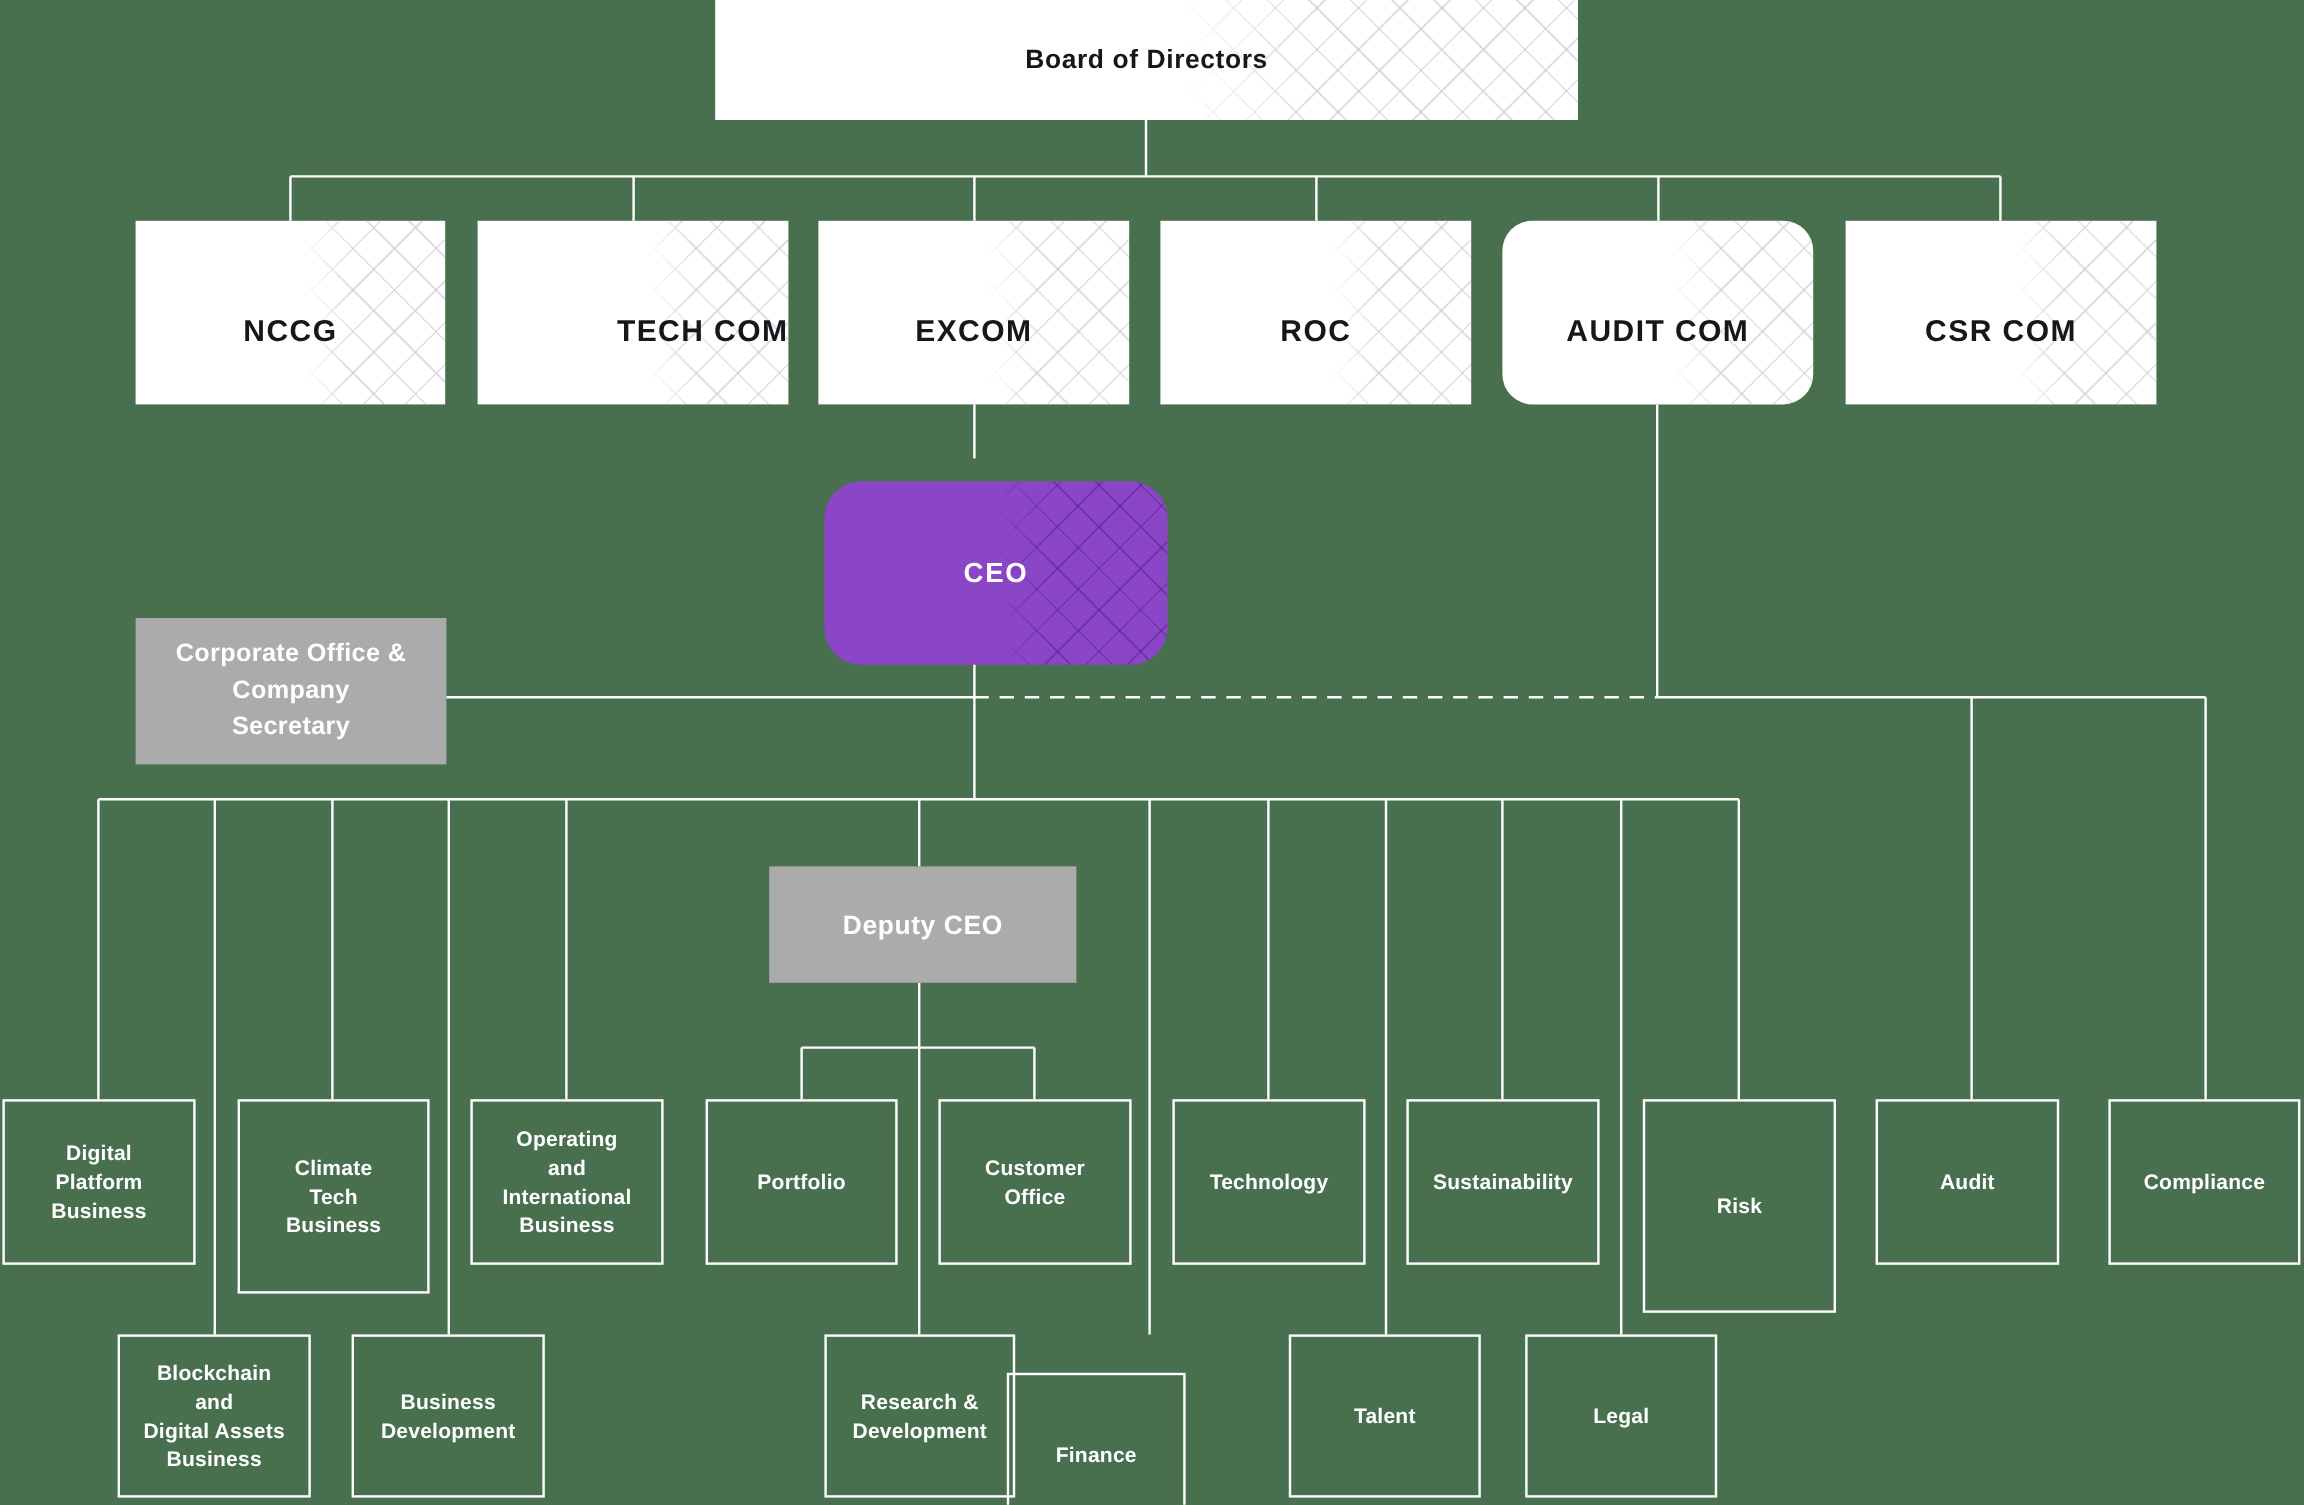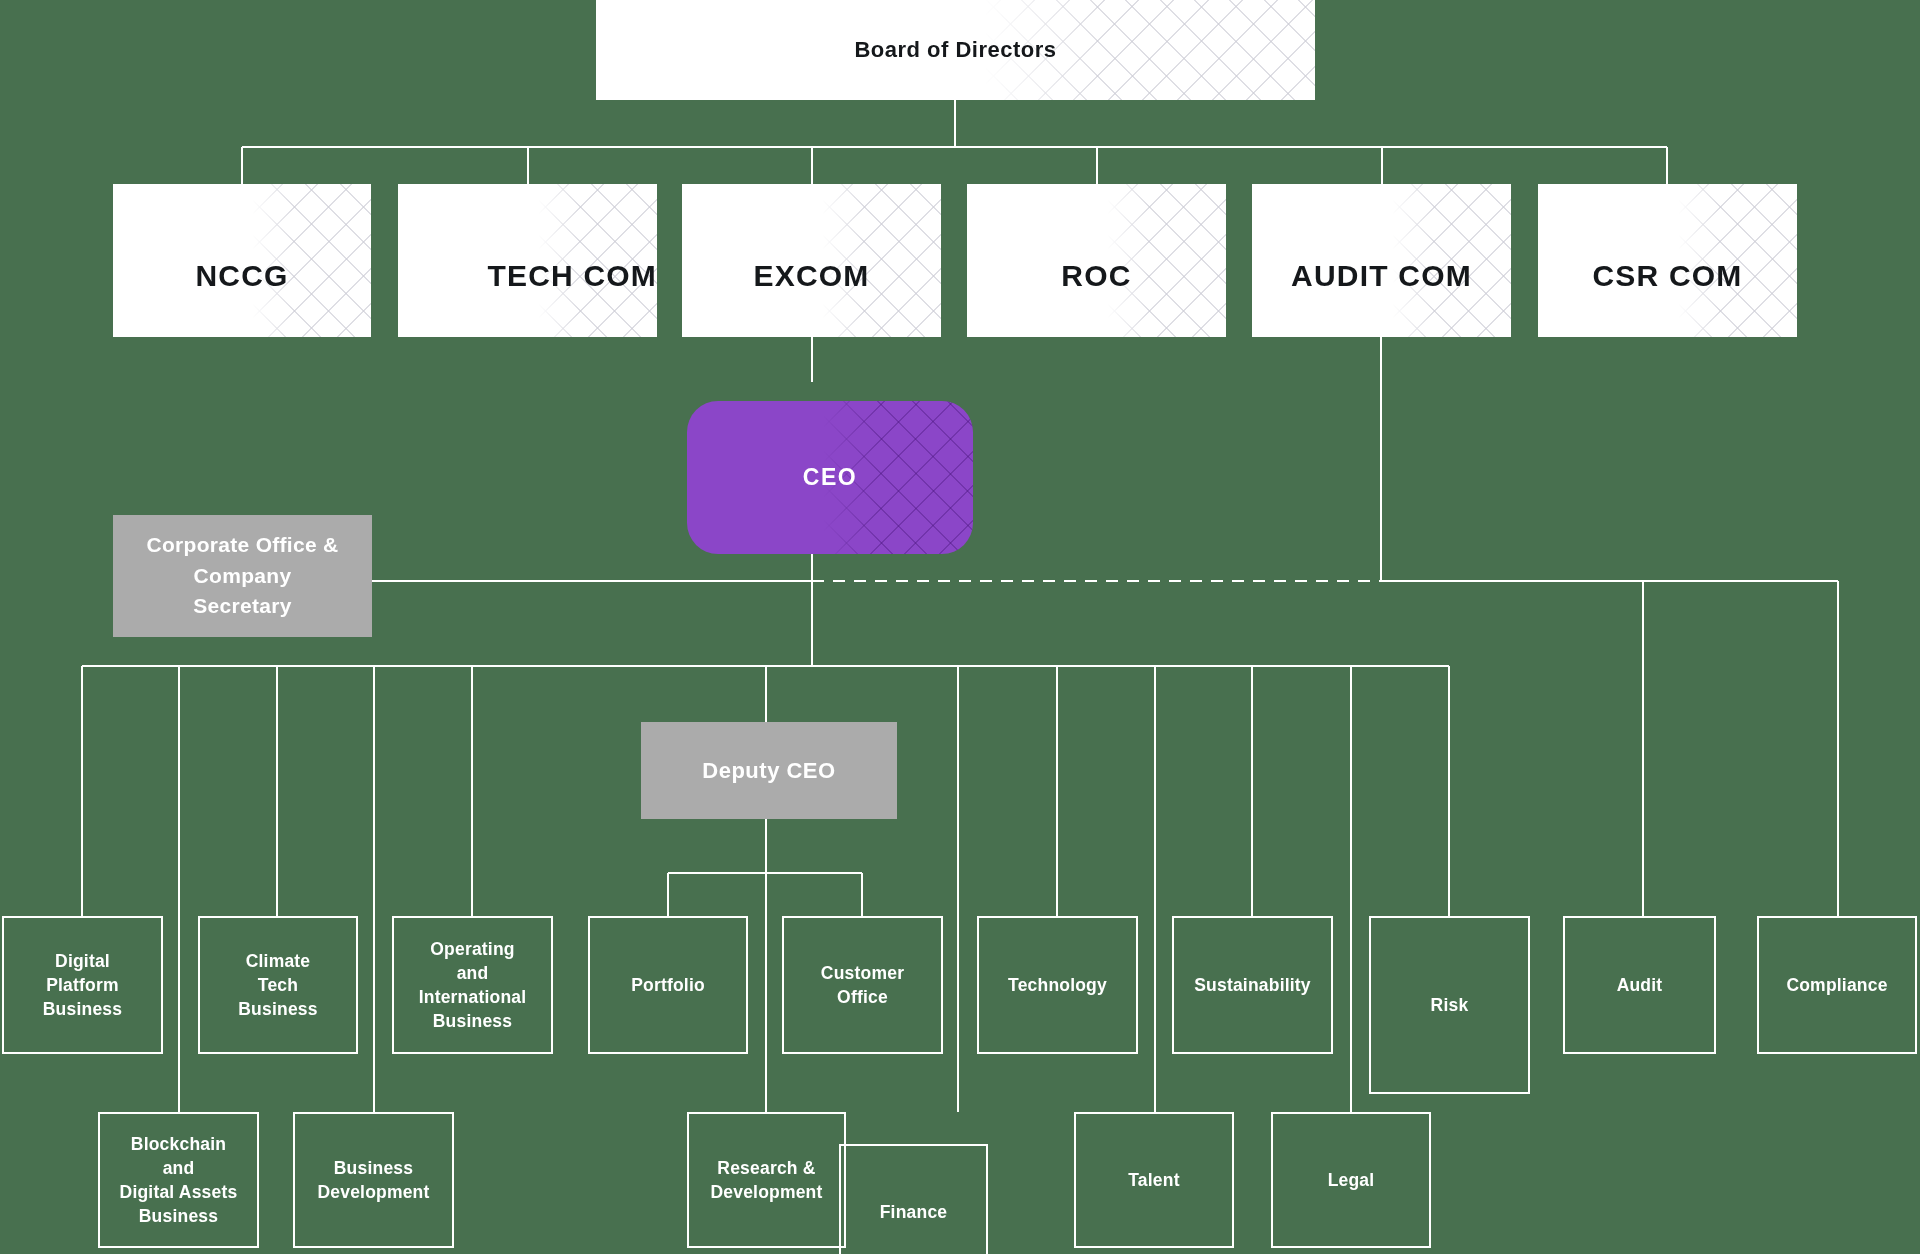--- a/index.html
+++ b/index.html
@@ -9,21 +9,21 @@
     font-family:"Liberation Sans","DejaVu Sans",sans-serif;
   }
   .box{position:absolute;box-sizing:border-box;display:flex;align-items:center;justify-content:center;text-align:center;}
   .white-box{background:#FFFFFF;color:#15181B;overflow:hidden;}
   .white-box .lbl{position:relative;z-index:2;}
   .purple-box{background:#8B46C8;color:#FFFFFF;overflow:hidden;}
   .gray-box{background:#ABABAB;color:#FFFFFF;}
   .outline-box{background:transparent;border:2px solid #FFFFFF;color:#FFFFFF;}
   .lbl{white-space:pre-line;}
   .board-lbl{font-size:22px;font-weight:bold;letter-spacing:.5px;}
-  .com-lbl{font-size:30px;font-weight:bold;letter-spacing:1.2px;margin-top:31px;}
+  .com-lbl{font-size:25px;font-weight:bold;letter-spacing:1.2px;margin-top:31px;}
   .ceo-lbl{font-size:23px;font-weight:bold;letter-spacing:1.5px;}
   .gray-lbl{font-size:21px;font-weight:bold;line-height:1.45;letter-spacing:.3px;}
   .deputy-lbl{font-size:22px;font-weight:bold;letter-spacing:.5px;}
   .small-lbl{font-size:17.5px;font-weight:bold;line-height:1.38;letter-spacing:.2px;}
   
   .pat{
     position:absolute;top:0;right:0;bottom:0;width:46%;z-index:1;pointer-events:none;
     background:
       repeating-linear-gradient(45deg, rgba(205,205,214,0) 0 23px, rgba(205,205,214,.65) 23px 24.5px),
       repeating-linear-gradient(-45deg, rgba(205,205,214,0) 0 23px, rgba(205,205,214,.65) 23px 24.5px);
@@ -104,21 +104,21 @@
   <div class="lbl com-lbl">TECH COM</div>
 </div>
 <div class="box white-box" style="left:682px;top:184px;width:259px;height:153px;">
   <div class="pat"></div>
   <div class="lbl com-lbl">EXCOM</div>
 </div>
 <div class="box white-box" style="left:967px;top:184px;width:259px;height:153px;">
   <div class="pat"></div>
   <div class="lbl com-lbl">ROC</div>
 </div>
-<div class="box white-box" style="left:1252px;top:184px;width:259px;height:153px;">
+<div class="box white-box" style="left:1252px;top:184px;width:259px;height:153px;border-radius:25px;">
   <div class="pat"></div>
   <div class="lbl com-lbl">AUDIT COM</div>
 </div>
 <div class="box white-box" style="left:1538px;top:184px;width:259px;height:153px;">
   <div class="pat"></div>
   <div class="lbl com-lbl">CSR COM</div>
 </div>
 
 <div class="box purple-box" style="left:687px;top:401px;width:286px;height:153px;border-radius:31px;">
   <div class="pat-purple"></div>
@@ -133,21 +133,21 @@
 
 <div class="box gray-box" style="left:641px;top:722px;width:256px;height:97px;">
   <div class="lbl deputy-lbl">Deputy CEO</div>
 </div>
 
 <div class="box outline-box" style="left:2px;top:916px;width:161px;height:138px;">
   <div class="lbl small-lbl">Digital
 Platform
 Business</div>
 </div>
-<div class="box outline-box" style="left:198px;top:916px;width:160px;height:138px;">
+<div class="box outline-box" style="left:198px;top:916px;width:160px;height:162px;">
   <div class="lbl small-lbl">Climate
 Tech
 Business</div>
 </div>
 <div class="box outline-box" style="left:392px;top:916px;width:161px;height:138px;">
   <div class="lbl small-lbl">Operating
 and
 International
 Business</div>
 </div>

